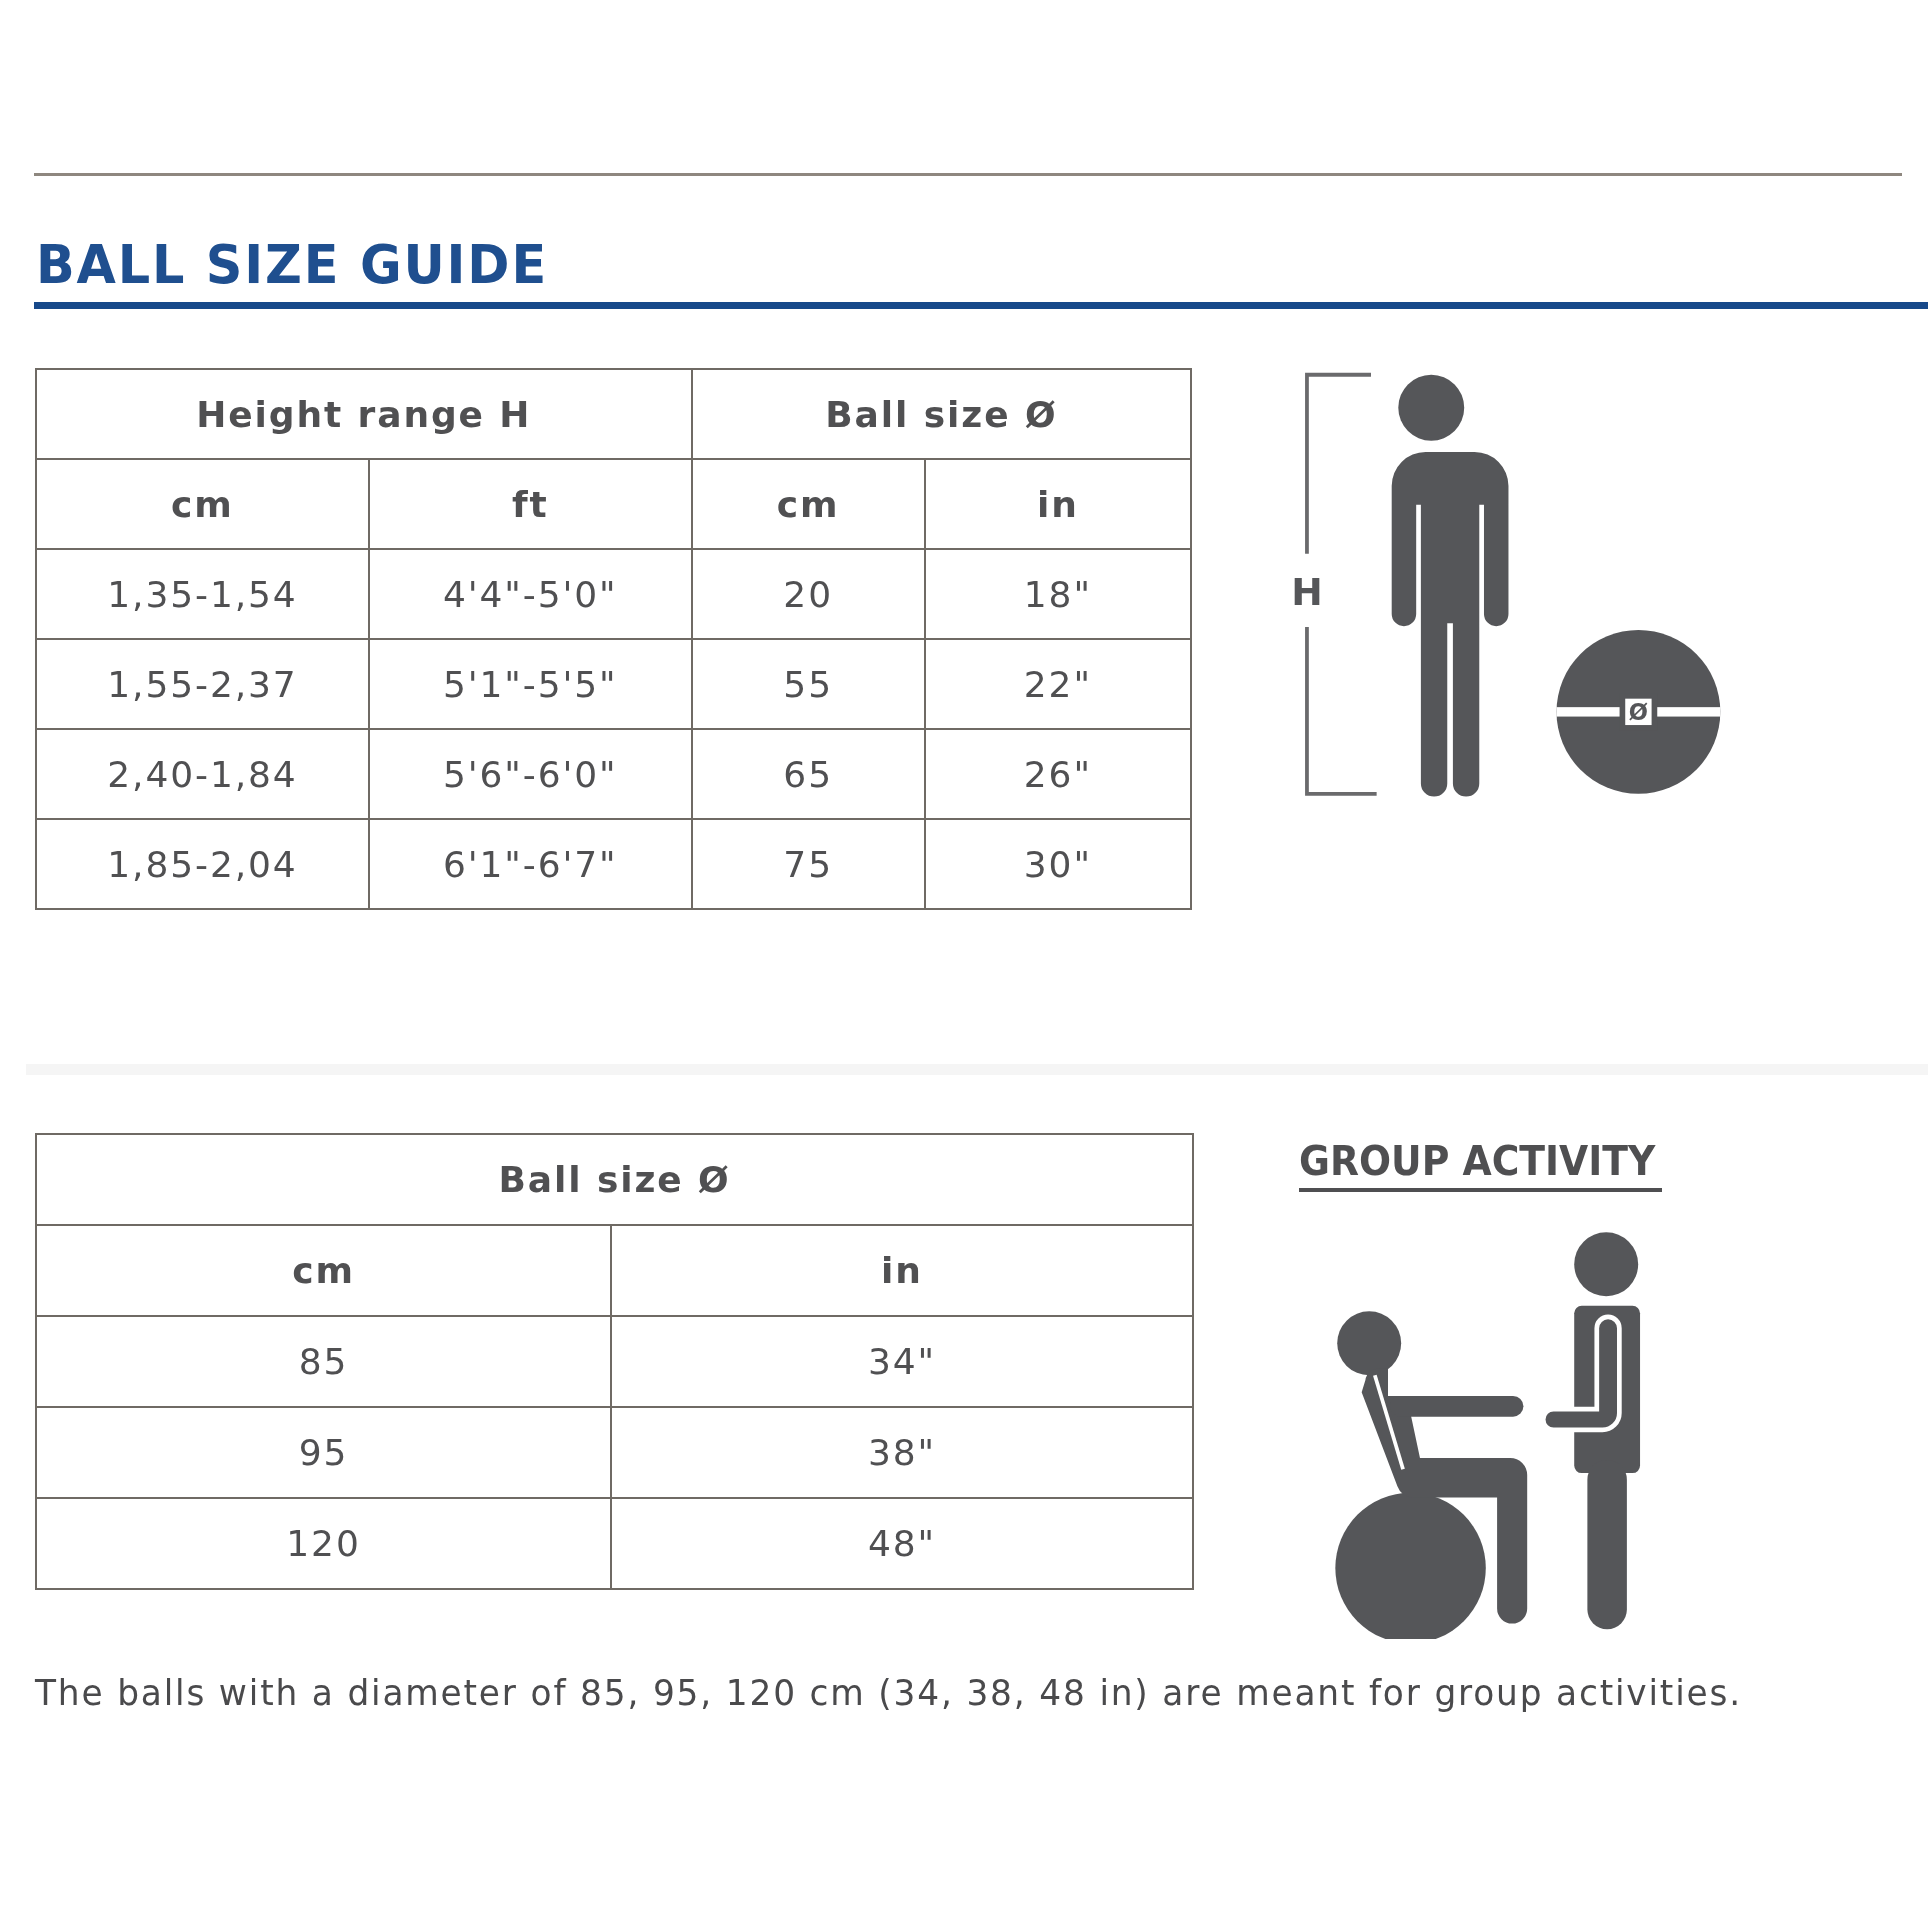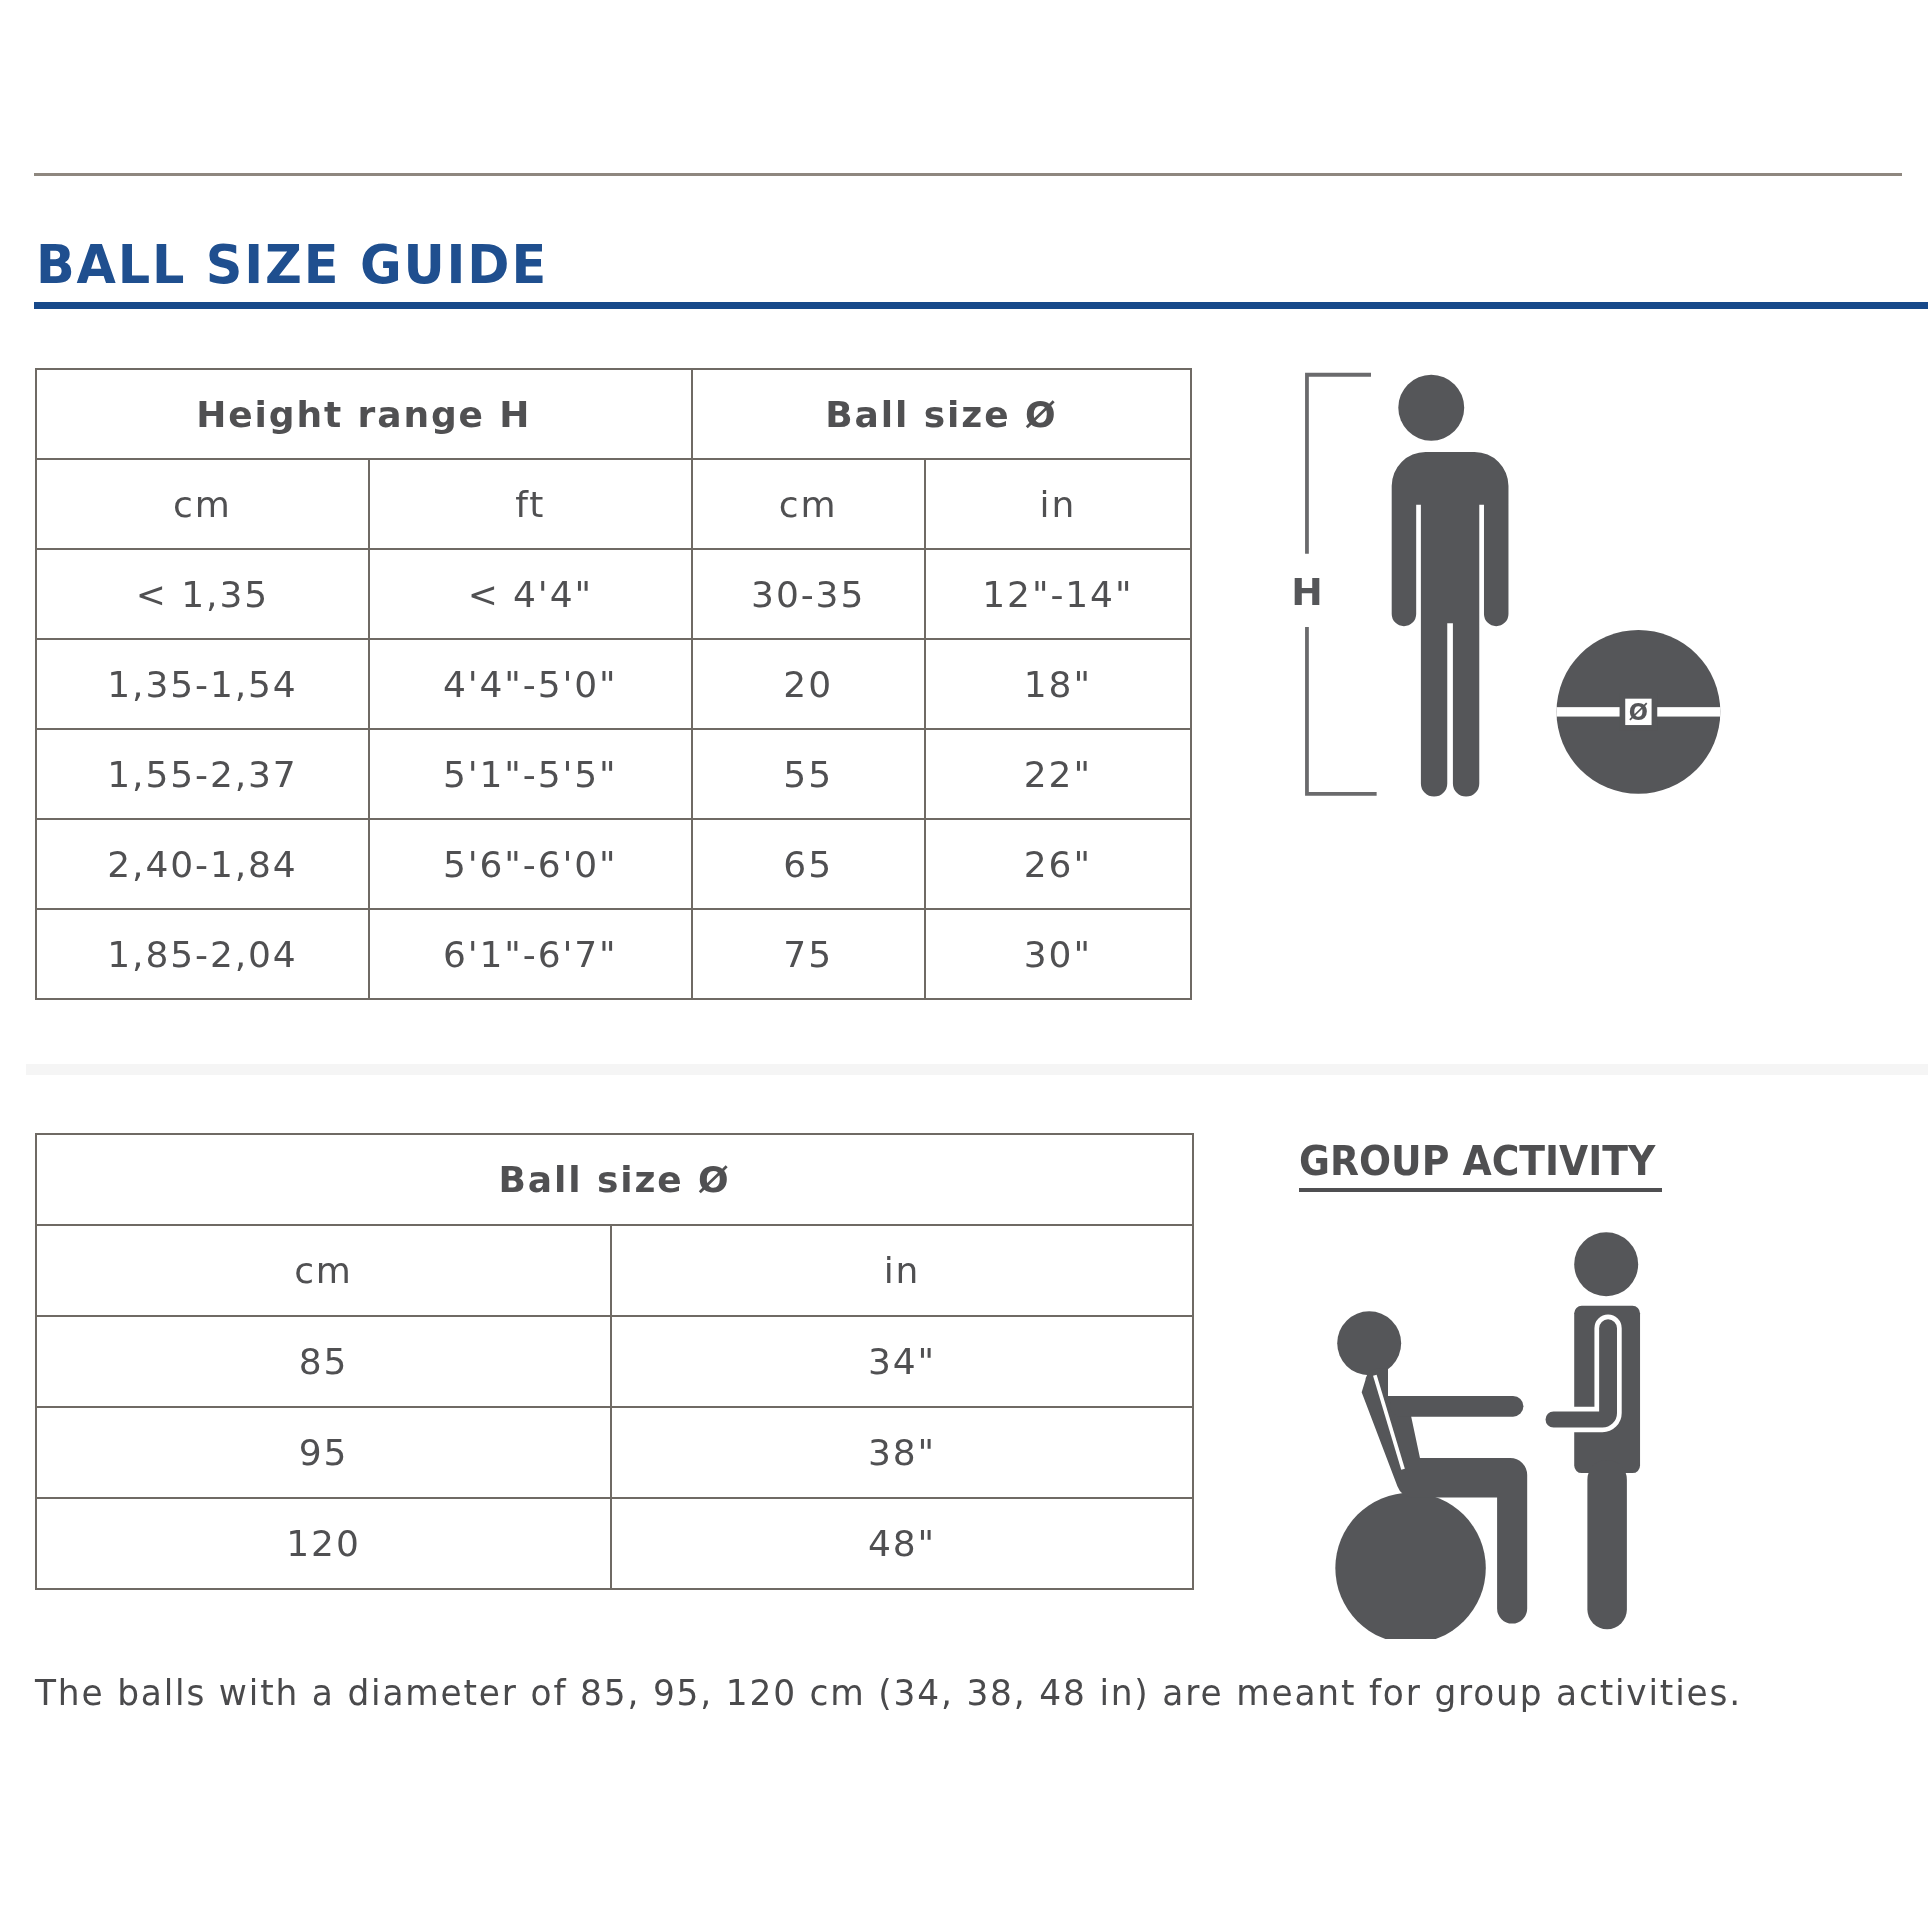--- a/index.html
+++ b/index.html
@@ -23,21 +23,21 @@
     }
     table.guide {
       position: absolute; border-collapse: collapse; table-layout: fixed;
       font-family: "DejaVu Sans", sans-serif; color: #505052;
     }
     table.guide td {
       border: 2.8px solid #6f6a64; text-align: center; vertical-align: middle;
       font-size: 36px; letter-spacing: 1.9px; padding: 0;
     }
     table.guide tr.head td { font-weight: bold; }
-    table.guide tr.sub td { font-weight: normal; }
+    table.guide tr.sub td { font-weight: bold; }
     #table-main { left: 35px; top: 368px; width: 1157px; }
     #table-main tr { height: 90px; }
     #table-group { left: 35px; top: 1133px; width: 1157px; }
     #table-group tr { height: 91px; }
     .section-sep {
       position: absolute; left: 26px; top: 1064px; width: 1902px; height: 11.3px;
       background: #f5f5f5;
     }
     .icon-wrap { position: absolute; }
     #height-figure { left: 1290px; top: 367px; width: 452px; height: 443px; }
@@ -77,26 +77,20 @@
   <tbody>
       <tr class="head">
     <td colspan="2">Height range H</td>
     <td colspan="2">Ball size Ø</td>
   </tr>
   <tr class="sub">
     <td>cm</td>
     <td>ft</td>
     <td>cm</td>
     <td>in</td>
-  </tr>
-  <tr>
-    <td>&lt; 1,35</td>
-    <td>&lt; 4'4"</td>
-    <td>30-35</td>
-    <td>12"-14"</td>
   </tr>
   <tr>
     <td>1,35-1,54</td>
     <td>4'4"-5'0"</td>
     <td>20</td>
     <td>18"</td>
   </tr>
   <tr>
     <td>1,55-2,37</td>
     <td>5'1"-5'5"</td>

